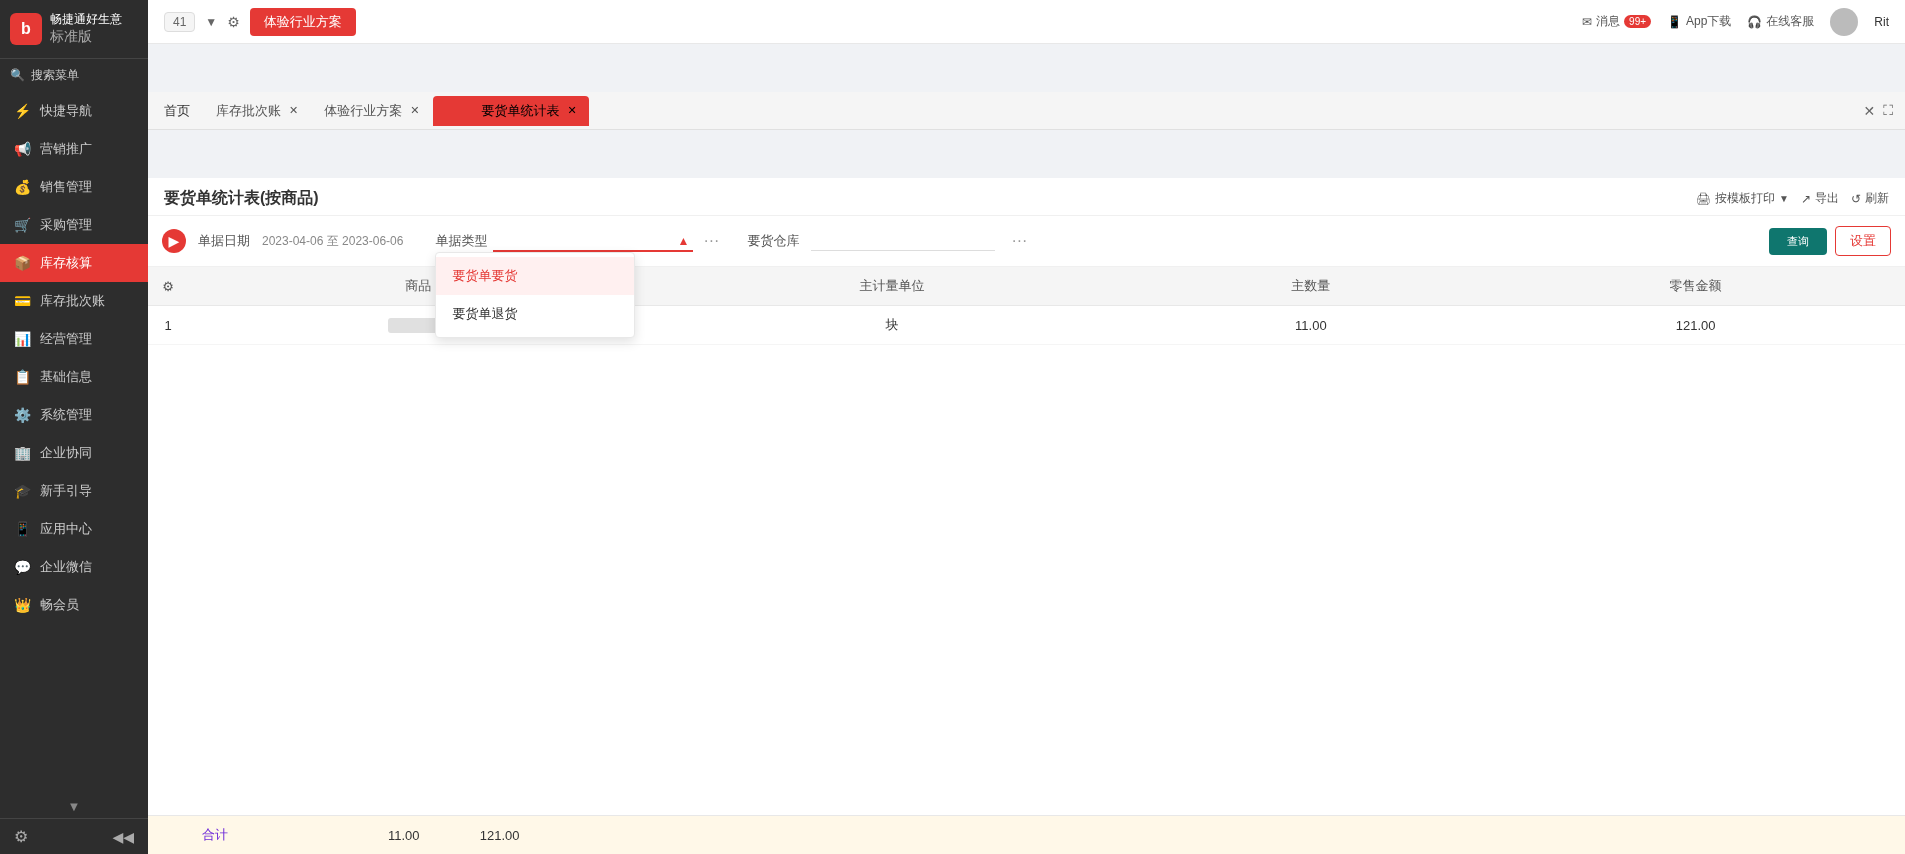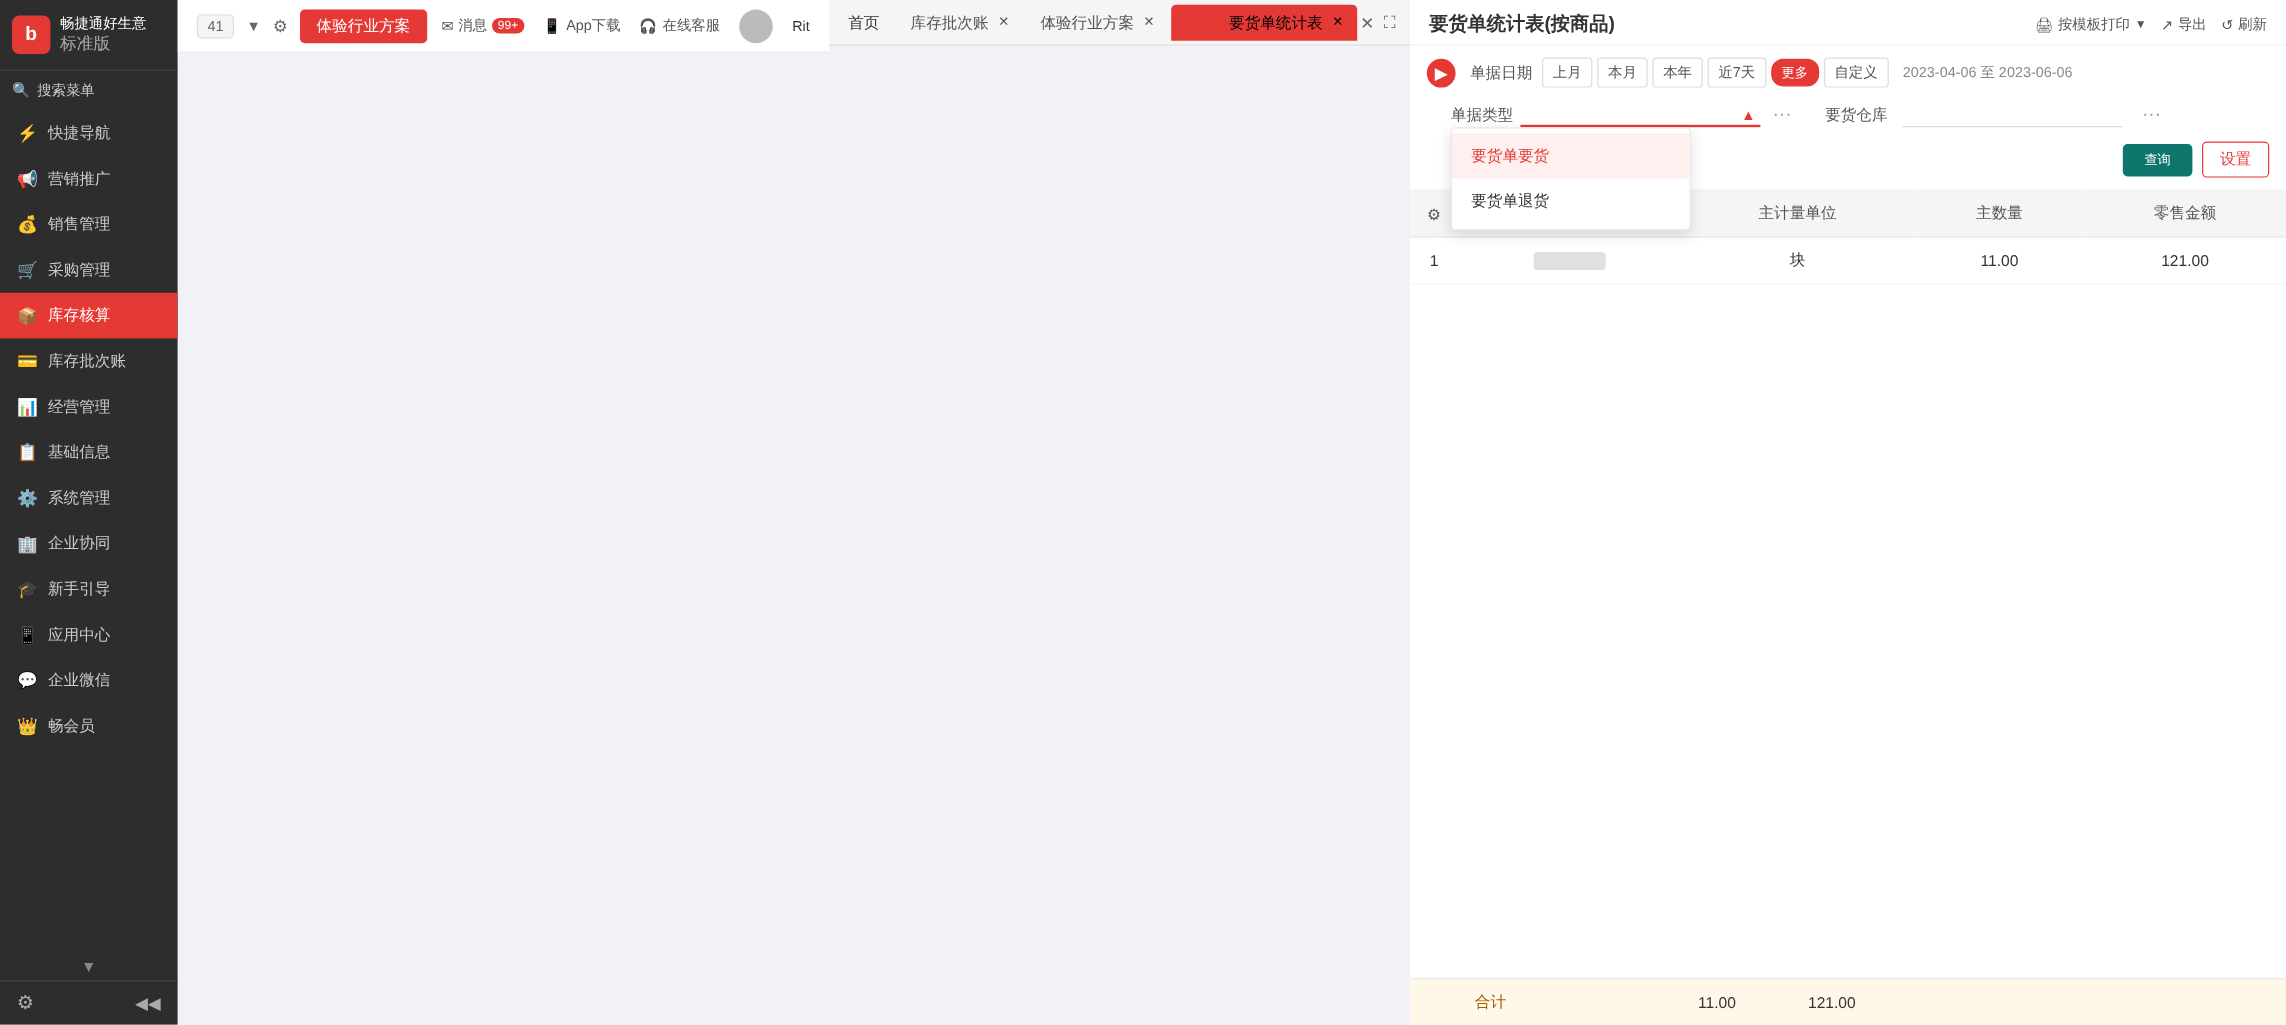--- a/index.html
+++ b/index.html
@@ -69,22 +69,23 @@
       align-items: center;
       justify-content: space-between;
       padding: 8px 14px;
       border-top: 1px solid #444;
     }
 
     
     .main {
       flex: 1;
       display: flex;
-      flex-direction: row;
+      flex-direction: column;
       overflow: hidden;
+      gap: 48px;
     }
 
     
     .topbar {
       height: 44px;
       background: #fff;
       display: flex;
       align-items: center;
       padding: 0 16px;
       gap: 12px;
@@ -393,21 +394,21 @@
     
     .table-footer {
       background: #fff8e8;
       border-top: 1px solid #e8e8e8;
       padding: 10px 14px;
       display: flex;
       align-items: center;
       font-size: 13px;
       color: #333;
     }
-    .footer-label { padding-left: 40px; color: #a16207; }
+    .footer-label { padding-left: 40px; color: #6d28d9; }
     .footer-qty { text-align: center; min-width: 120px; padding-left: 160px; }
     .footer-amount { text-align: center; min-width: 100px; padding-left: 60px; }
 
     
     .sidebar-scroll { 
       display: flex; 
       justify-content: center; 
       align-items: center; 
       padding: 4px 0; 
       color: #888;
@@ -567,28 +568,20 @@
           <span>刷新</span>
         </div>
       </div>
     </div>
 
     <div class="filter-bar">
       <div class="filter-expand-btn">▶</div>
 
       <div class="filter-group">
         <span class="filter-label">单据日期</span>
-        <div class="date-btns">
-          <button class="date-btn">上月</button>
-          <button class="date-btn">本月</button>
-          <button class="date-btn">本年</button>
-          <button class="date-btn">近7天</button>
-          <button class="date-btn more-btn">更多</button>
-          <button class="date-btn">自定义</button>
-        </div>
         <span class="date-range">2023-04-06 至 2023-06-06</span>
       </div>
 
       <div class="filter-type-group dropdown-overlay">
         <span class="filter-type-label">单据类型</span>
         <div class="filter-select-wrap">
           <input class="filter-select-input" type="text" value="" style="">
           <span class="filter-chevron">▲</span>
         </div>
         <span class="filter-dots">···</span>

